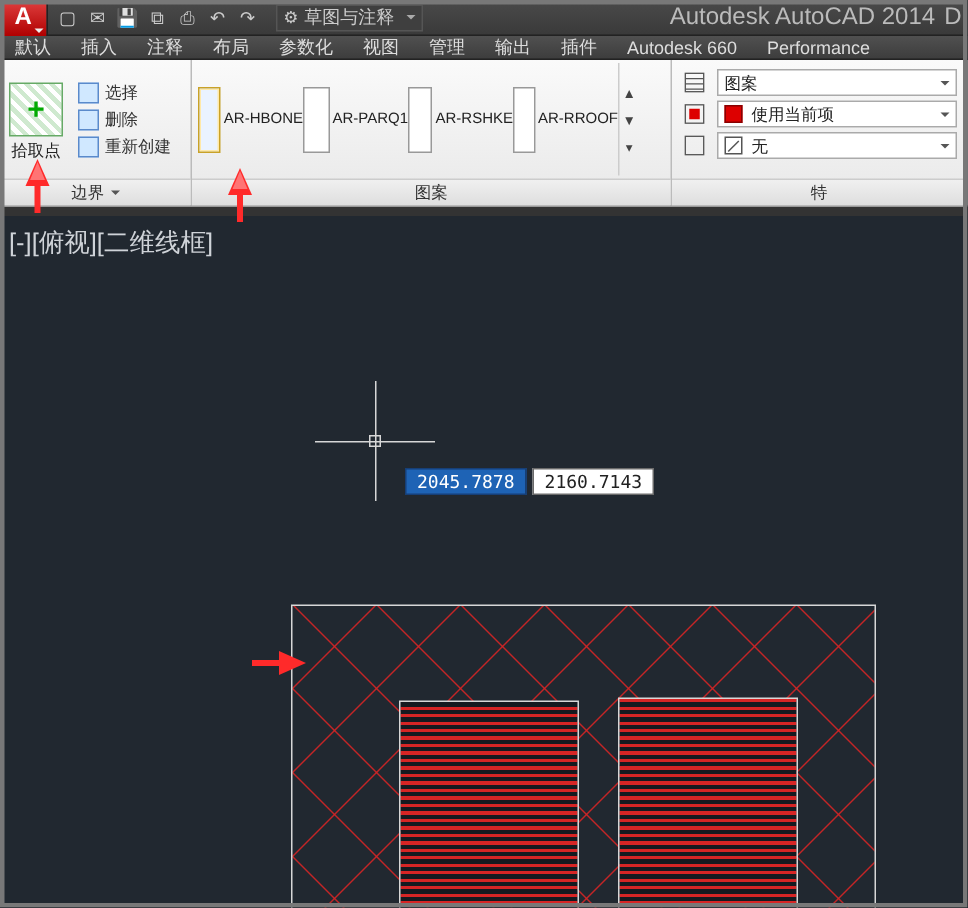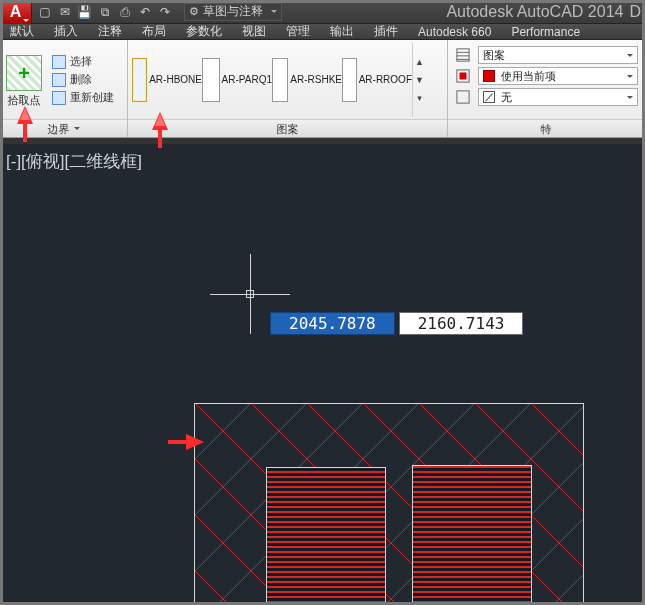--- a/index.html
+++ b/index.html
@@ -145,22 +145,22 @@
   .crosshair::before,.crosshair::after{
     content:""; position:absolute; background:#d7d7d7;
   }
   .crosshair::before{ left:0; top:30px; width:80px; height:1px;}
   .crosshair::after{ left:40px; top:-10px; width:1px; height:80px;}
   .pickbox { position:absolute; left:36px; top:26px; width:8px;height:8px; border:1px solid #d7d7d7;}
 
   
   .coords { position:absolute; display:flex; gap:4px; }
   .coord {
-    font-family: Consolas, monospace; font-size:16px;
-    padding:1px 18px;
+    font-family: Consolas, monospace; font-size:12px;
+    padding:1px 7px;
   }
   .coord.editing { background:#1e63b5; color:#fff; border:1px solid #163f77;}
   .coord.static  { background:#ffffff; color:#222; border:1px solid #6a6a6a;}
 
   
   .arrow {
     position:absolute; color:#ff2a2a;
     width:0;height:0;
   }
   .arrow.up {

